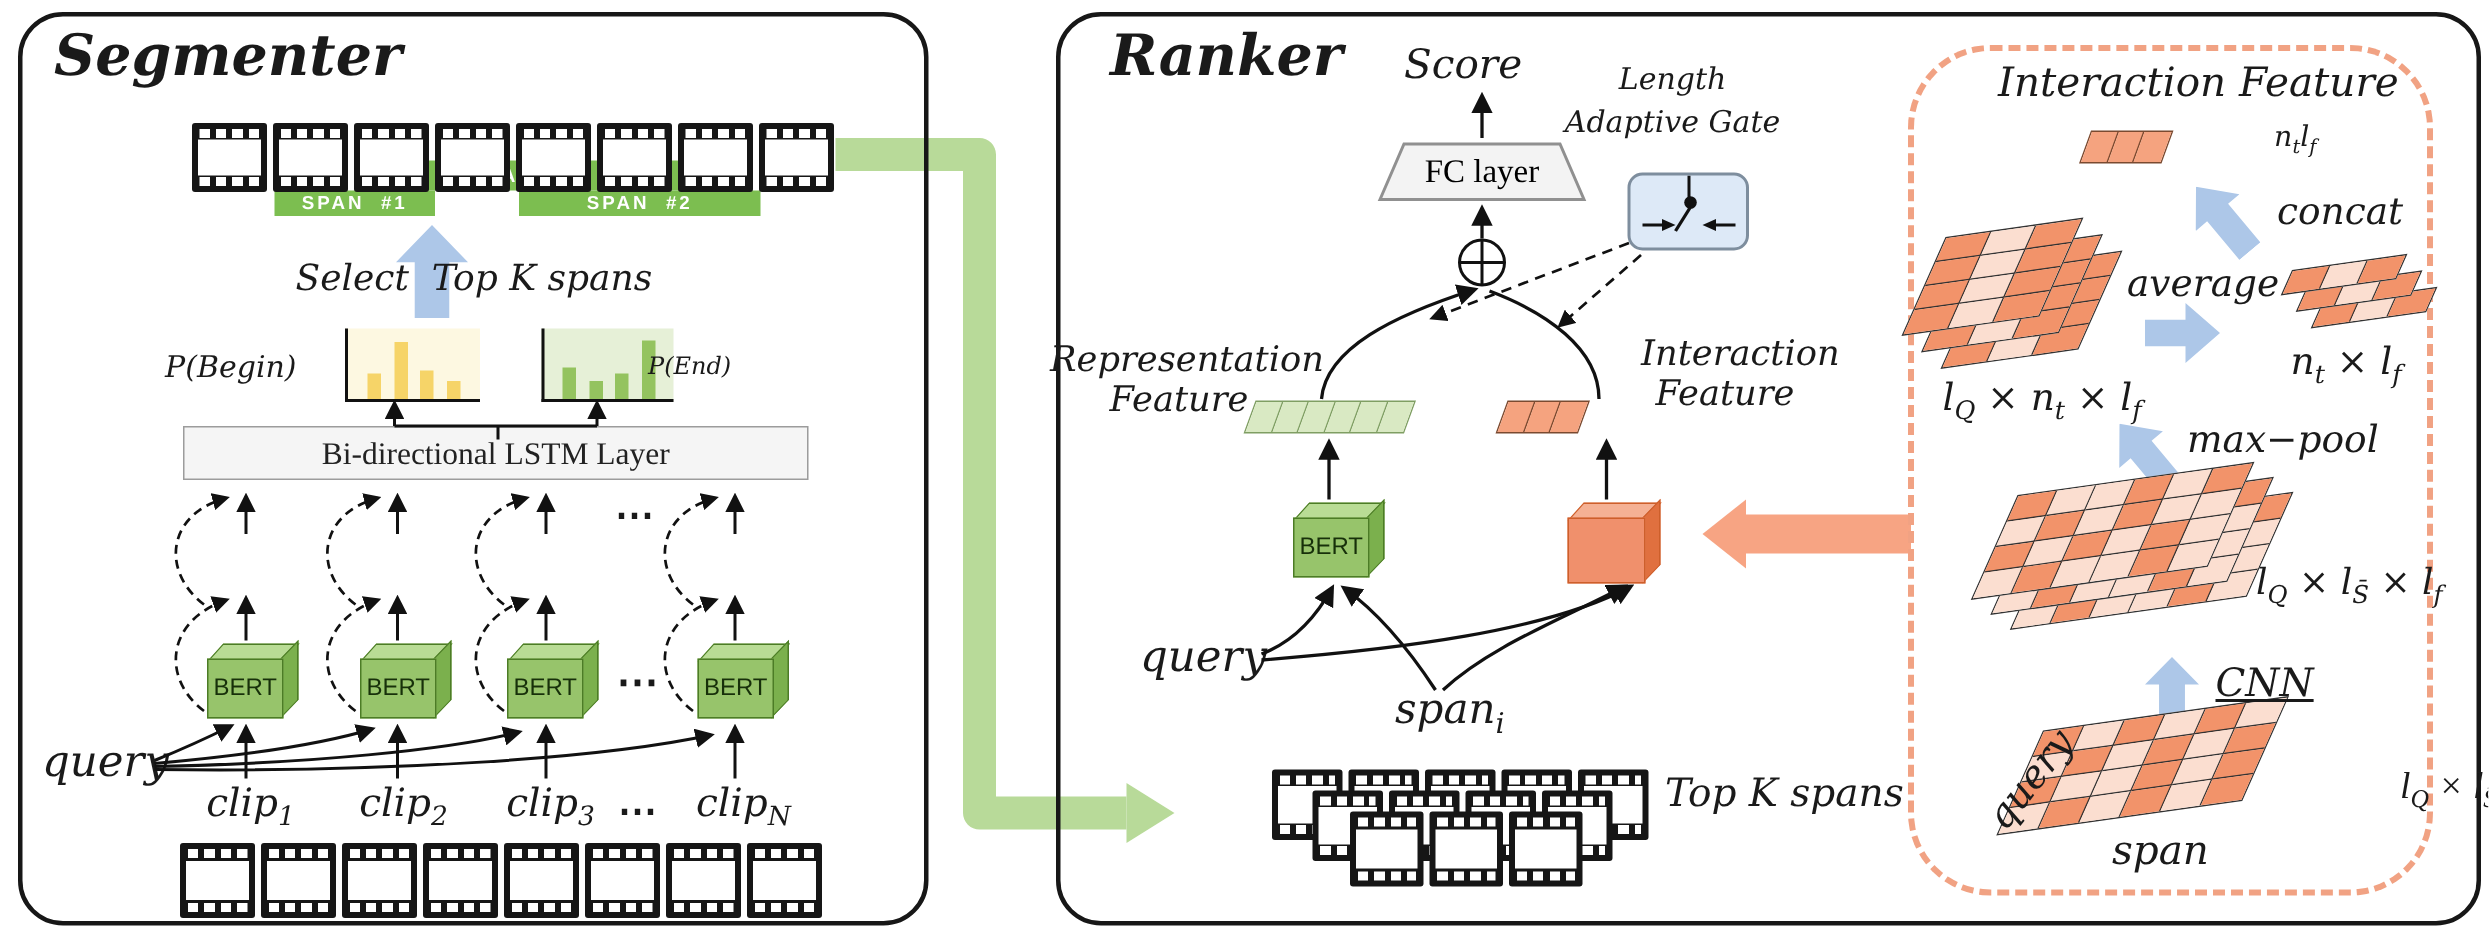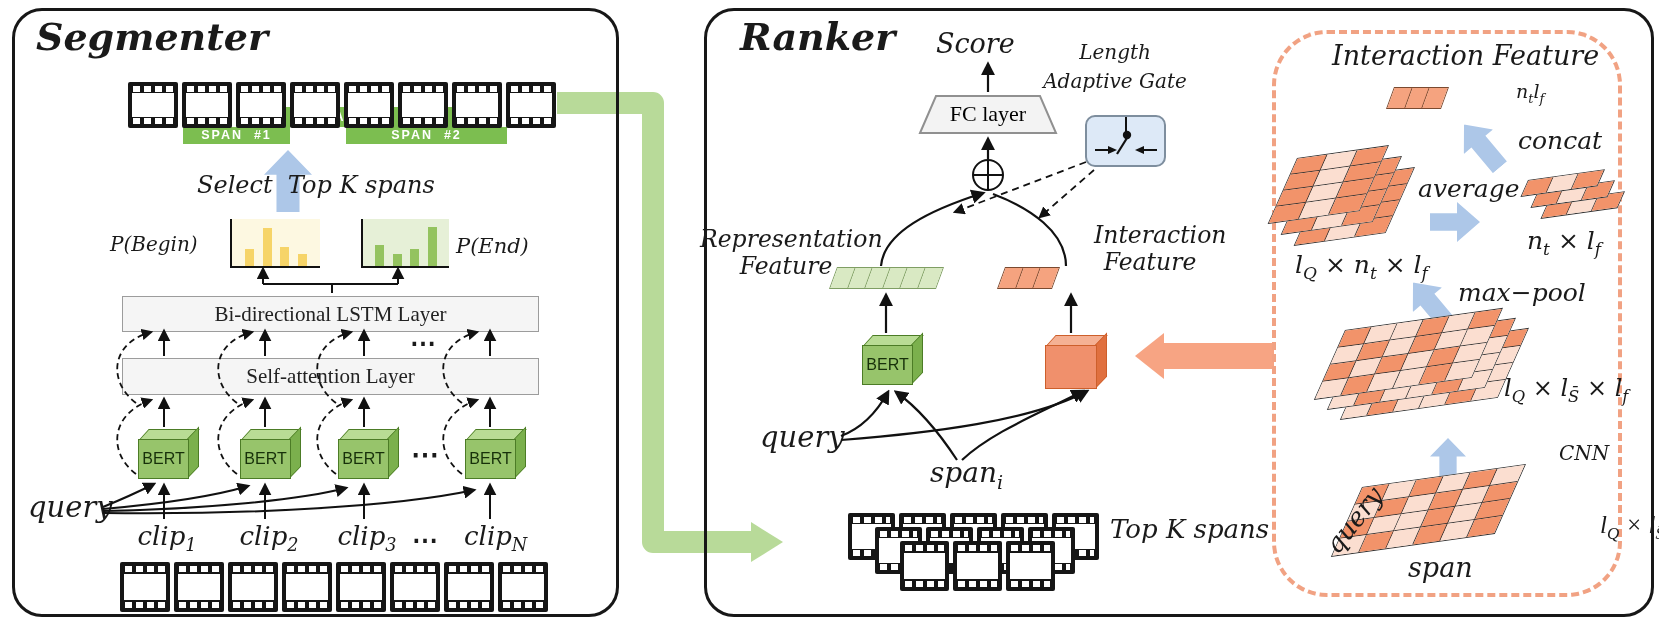--- a/index.html
+++ b/index.html
@@ -149,27 +149,24 @@
       <div class="bar" style="height: 81%;"></div>
       <div class="bar" style="height: 40%;"></div>
       <div class="bar" style="height: 26%;"></div>
     </div>
   <div class="hist green" style="left:361px;top:219px;width:78px;height:47px;">
       <div class="bar" style="height: 44%;"></div>
       <div class="bar" style="height: 25%;"></div>
       <div class="bar" style="height: 37%;"></div>
       <div class="bar" style="height: 83%;"></div>
     </div>
-  <div class="lbl" style="left:456px;top:234px;font-size:21px;">P(End)</div>
-
-  <div class="box" style="left:122px;top:296px;width:415px;height:34px;">
+  <div class="lbl" style="left:432px;top:234px;font-size:16px;">P(End)</div>
+
+  <div class="box" style="left:122px;top:284px;width:415px;height:34px;">
     <span>Bi-directional LSTM Layer</span>
-  </div>
-  <div class="box" style="left:122px;top:358px;width:415px;height:35px;">
-    <span>Self-attention Layer</span>
   </div>
   <div class="lbl rom" style="left:410px;top:328px;font-size:26px;font-weight:bold;">⋯</div>
   <div class="lbl rom" style="left:411px;top:438px;font-size:28px;font-weight:bold;">⋯</div>
   <div class="lbl rom" style="left:412px;top:525px;font-size:26px;font-weight:bold;">⋯</div>
 
   <div class="cube" style="left:138px;top:428px;">
     <div class="t"></div>
     <div class="s"></div>
     <div class="f">
         <span>BERT</span>
@@ -555,21 +552,21 @@
           <div class="cell c-l"></div>
           <div class="cell c-l"></div>
           <div class="cell c-o"></div>
           <div class="cell c-l"></div>
         </div>
       </div>
   </div>
   <div class="lbl" style="left:1504px;top:374px;font-size:24px;">l<sub>Q</sub> × l<sub>S̄</sub> × l<sub>f</sub></div>
 
   <div class="barrow up" style="left:1430px;top:438px;width:36px;height:46px;"></div>
-  <div class="lbl" style="left:1559px;top:441px;font-size:20px;">CNN</div>
+  <div class="lbl" style="left:1477px;top:441px;font-size:26px;text-decoration:underline;">CNN</div>
 
   <div class="stack" style="left:1362px;top:487px;">
     <div class="layer gridD">
         <div class="grow">
           <div class="cell c-o"></div>
           <div class="cell c-l"></div>
           <div class="cell c-o"></div>
           <div class="cell c-l"></div>
           <div class="cell c-o"></div>
           <div class="cell c-l"></div>

